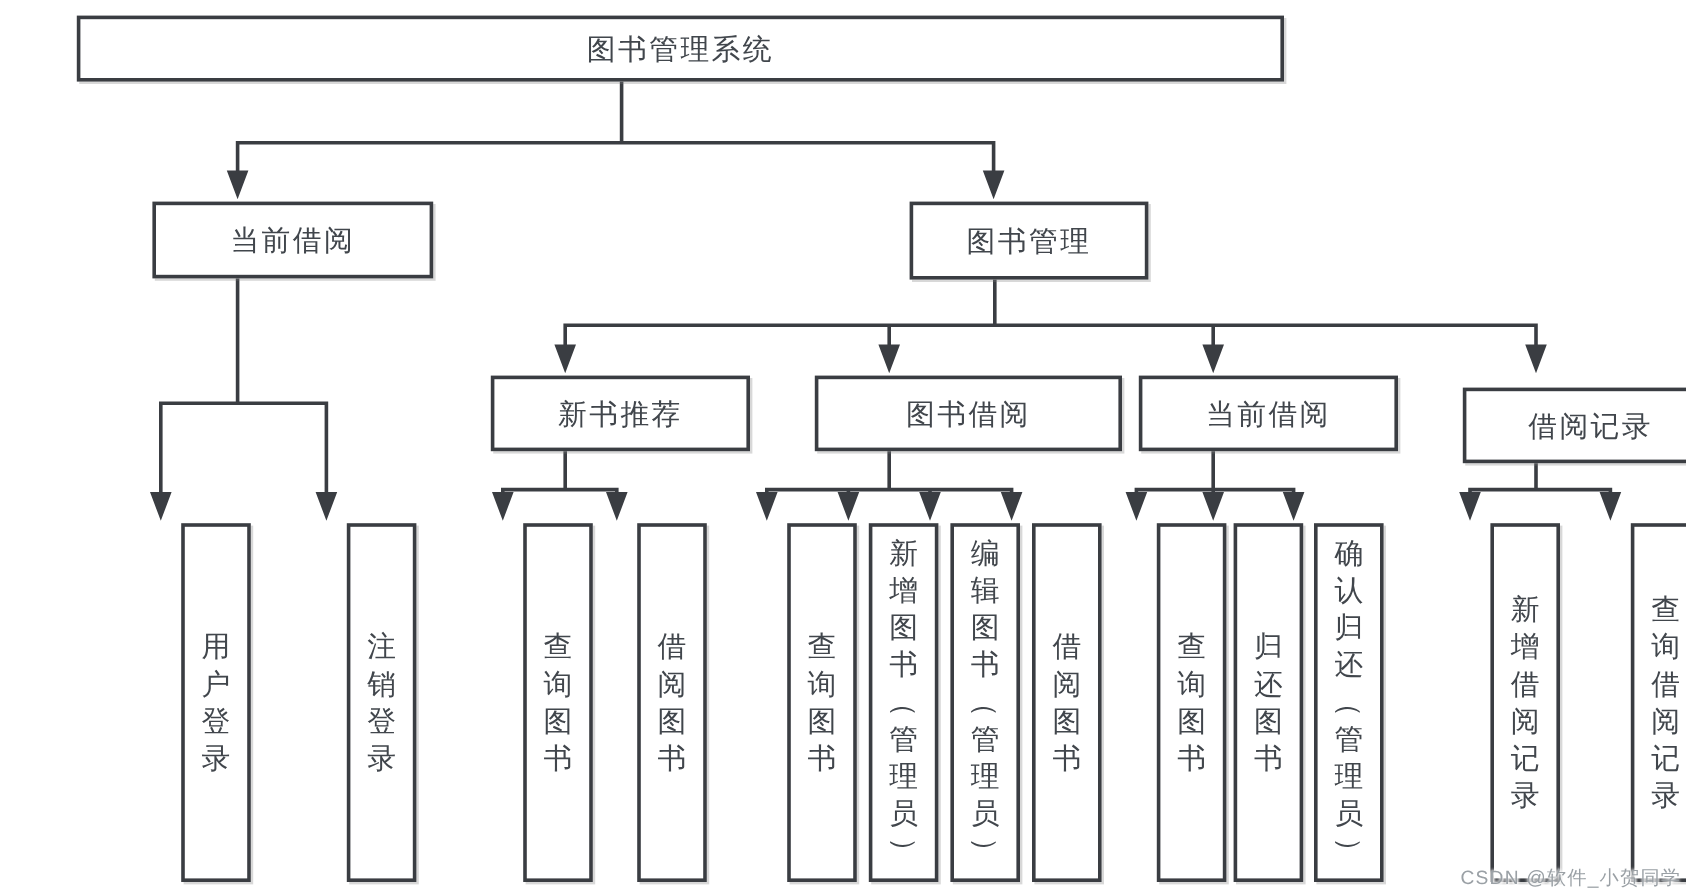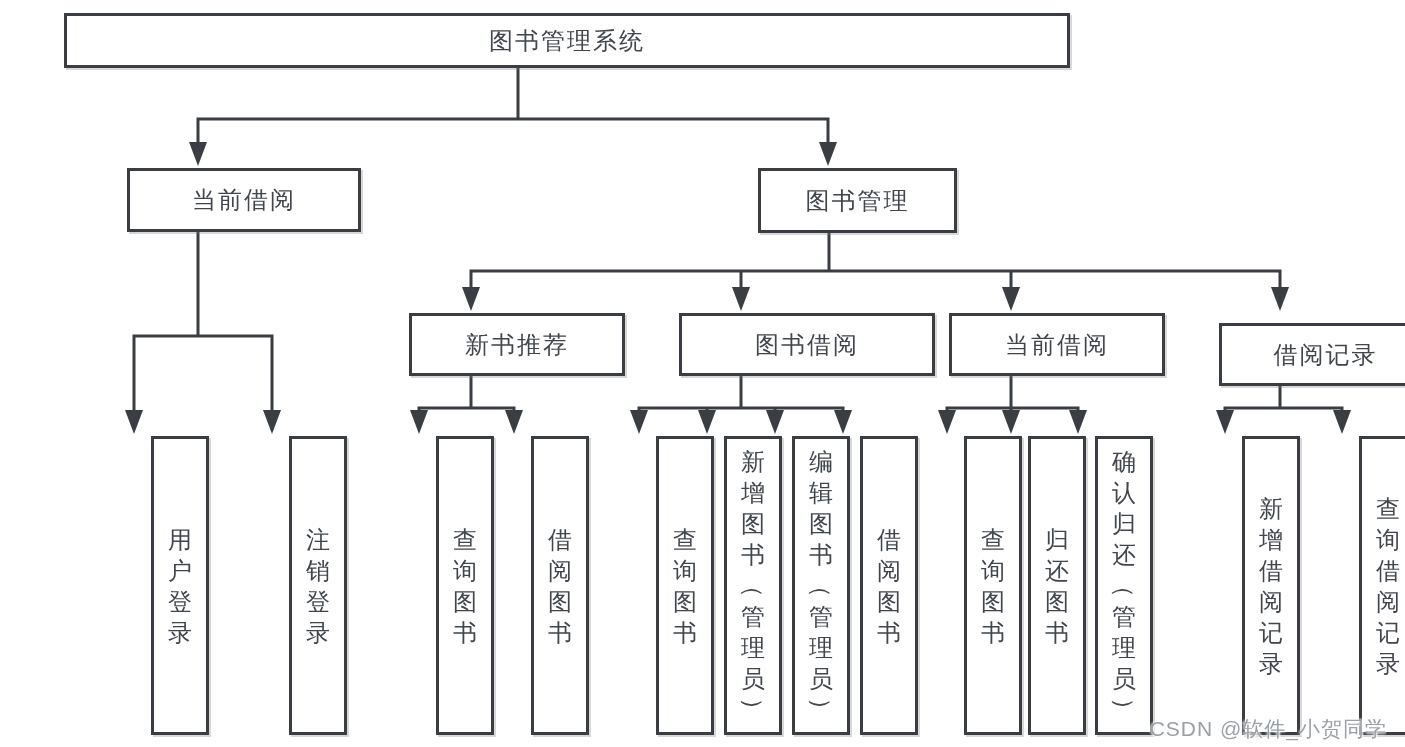--- a/index.html
+++ b/index.html
@@ -24,22 +24,22 @@
     font-size:24px; letter-spacing:2px; color:var(--text); white-space:nowrap;
   }
   .v{width:58px; top:436px; height:299px;}
   .vtext{display:block;}
   .vch{
     display:block; width:100%; height:31px; line-height:31px;
     font-size:24px; text-align:center; color:var(--text);
   }
   .vch.rot{transform:rotate(90deg);}
   .watermark{
-    position:absolute; right:18px; bottom:4px; z-index:5;
-    font-size:21px; letter-spacing:1px; white-space:nowrap;
+    position:absolute; right:4px; bottom:4px; z-index:5;
+    font-size:16px; letter-spacing:1px; white-space:nowrap;
     color:var(--watermark);
     text-shadow:0 0 3px #fff,0 0 3px #fff,1px 1px 2px #fff;
   }
 </style>
 </head>
 <body>
 
 <div id="stage">
 
   <svg id="wires" width="1405" height="747" viewBox="0 0 1405 747">

